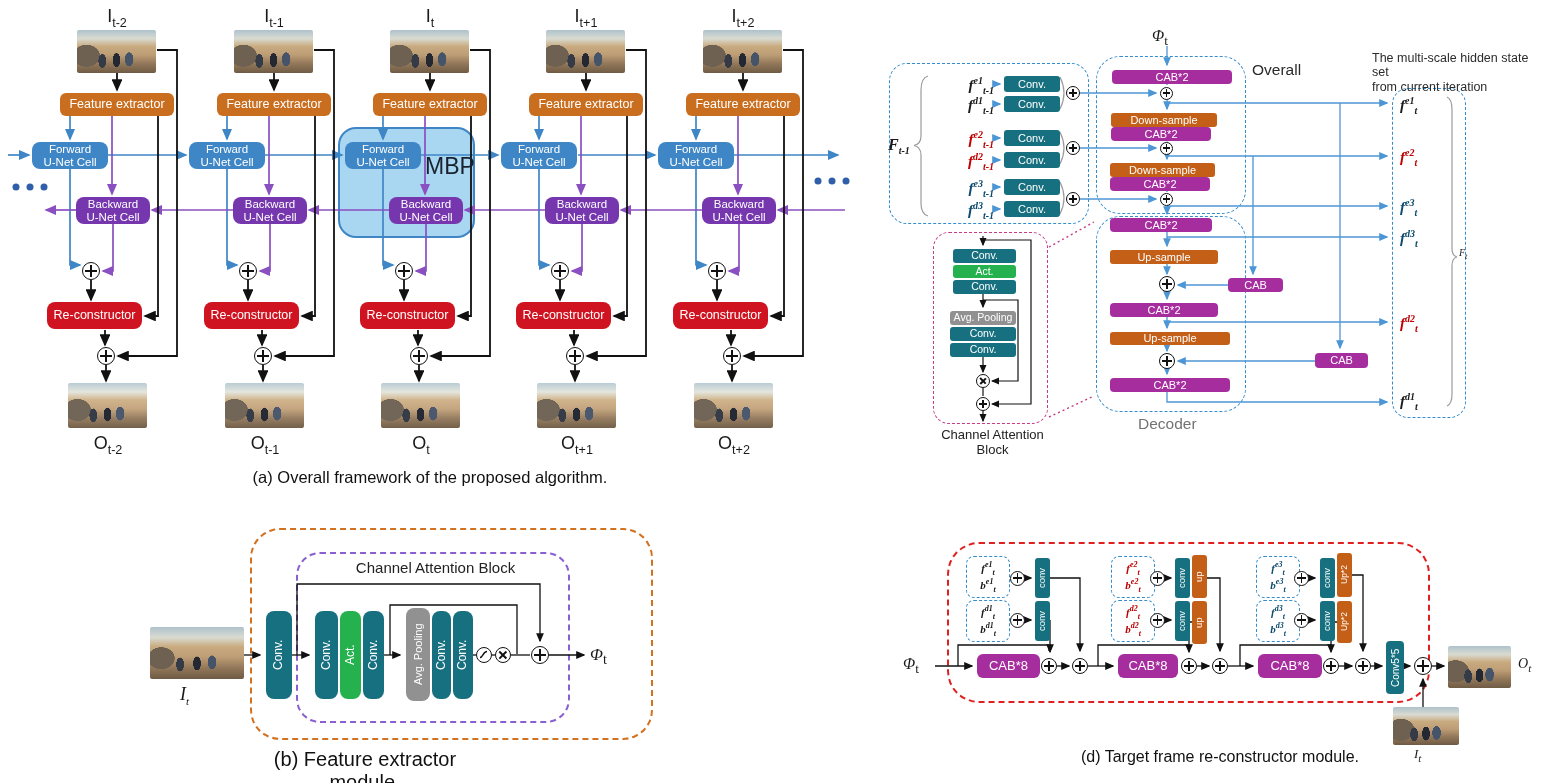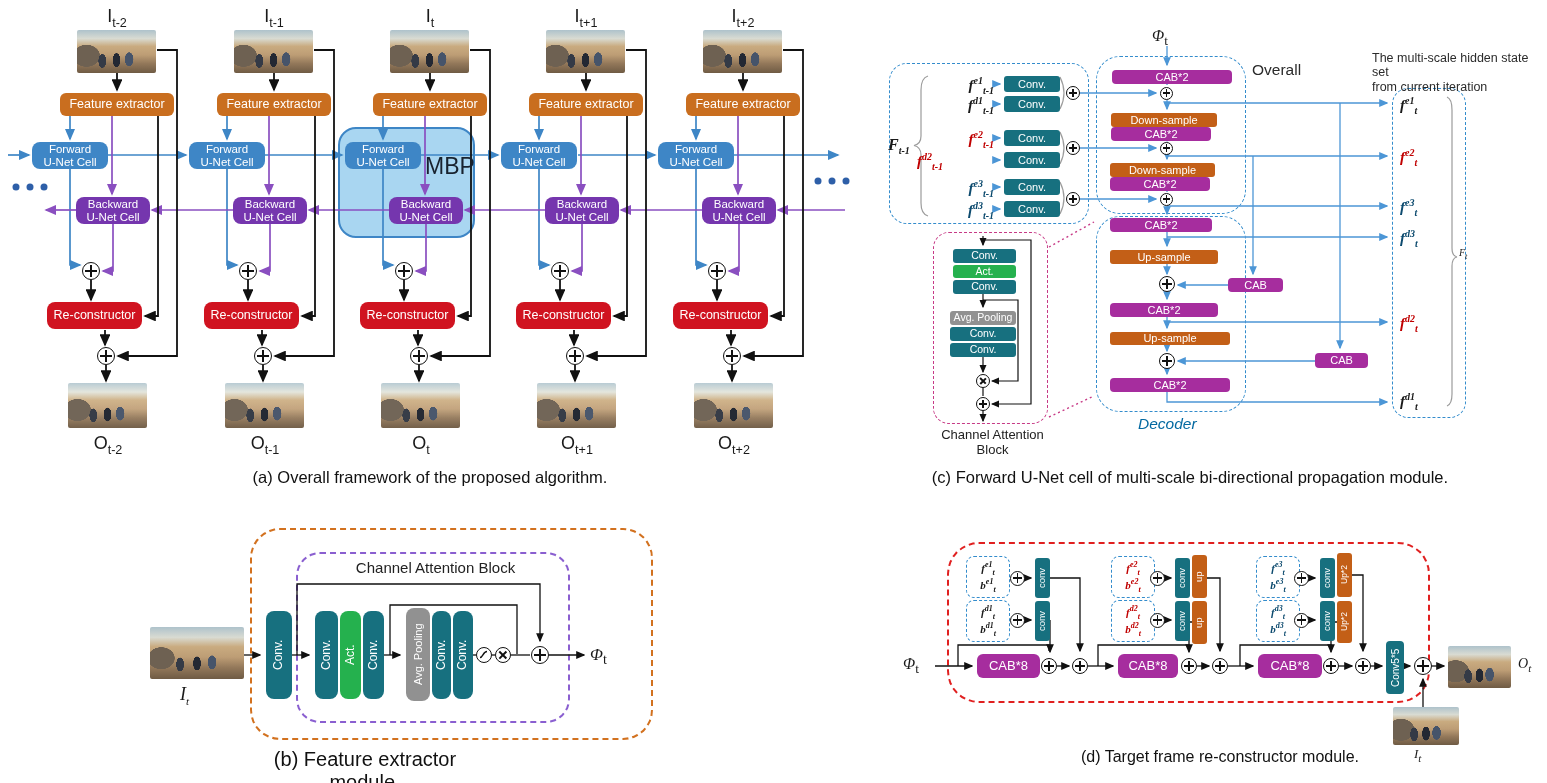--- a/index.html
+++ b/index.html
@@ -342,37 +342,37 @@
 
   <div class="abs note" data-name="hidden-state-note-cur" style="left:1372px;top:51px;width:160px;"><span>The multi-scale hidden state set</span><br><span>from current iteration</span></div>
   <div class="abs math z3" data-name="phi-input-label" style="left:1152px;top:27px;font-size:16px;"><i>Φ</i><sub>t</sub></div>
 
   <div class="abs dashed-blue" data-name="prev-states-group" style="left:889px;top:63px;width:200px;height:161px;"></div>
   <div class="abs math fstate z3" data-name="f-prev-set-label" style="left:888px;top:136px;font-size:16px;text-align:right;"><i>F</i><sub>t-1</sub></div>
 
   <div class="abs math fstate c-black z3" data-name="state-label" style="left:930px;top:75px;width:64px;text-align:right;"><i>f</i><sup>e1</sup><sub>t-1</sub></div>
   <div class="abs math fstate c-black z3" data-name="state-label" style="left:930px;top:95px;width:64px;text-align:right;"><i>f</i><sup>d1</sup><sub>t-1</sub></div>
   <div class="abs math fstate c-red z3" data-name="state-label" style="left:930px;top:129px;width:64px;text-align:right;"><i>f</i><sup>e2</sup><sub>t-1</sub></div>
-  <div class="abs math fstate c-red z3" data-name="state-label" style="left:898px;top:151px;width:64px;text-align:center;"><i>f</i><sup>d2</sup><sub>t-1</sub></div>
+  <div class="abs math fstate c-red z3" data-name="state-label" style="left:930px;top:151px;width:64px;text-align:right;"><i>f</i><sup>d2</sup><sub>t-1</sub></div>
   <div class="abs math fstate c-blue z3" data-name="state-label" style="left:930px;top:178px;width:64px;text-align:right;"><i>f</i><sup>e3</sup><sub>t-1</sub></div>
   <div class="abs math fstate c-blue z3" data-name="state-label" style="left:930px;top:200px;width:64px;text-align:right;"><i>f</i><sup>d3</sup><sub>t-1</sub></div>
   <div class="abs box teal" data-name="conv-box" style="left:1004px;top:76px;width:56px;height:16px;">Conv.</div>
   <div class="abs box teal" data-name="conv-box" style="left:1004px;top:96px;width:56px;height:16px;">Conv.</div>
   <div class="abs box teal" data-name="conv-box" style="left:1004px;top:130px;width:56px;height:16px;">Conv.</div>
   <div class="abs box teal" data-name="conv-box" style="left:1004px;top:152px;width:56px;height:16px;">Conv.</div>
   <div class="abs box teal" data-name="conv-box" style="left:1004px;top:179px;width:56px;height:16px;">Conv.</div>
   <div class="abs box teal" data-name="conv-box" style="left:1004px;top:201px;width:56px;height:16px;">Conv.</div>
   <span class="abs op" data-name="add-icon" style="left:1066px;top:86px;width:14px;height:14px;"></span>
   <span class="abs op" data-name="add-icon" style="left:1066px;top:141px;width:14px;height:14px;"></span>
   <span class="abs op" data-name="add-icon" style="left:1066px;top:192px;width:14px;height:14px;"></span>
 
   <div class="abs dashed-blue" data-name="encoder-group" style="left:1096px;top:56px;width:150px;height:158px;border-radius:24px;"></div>
   <div class="abs dashed-blue" data-name="decoder-group" style="left:1096px;top:216px;width:150px;height:196px;border-radius:24px;"></div>
   <div class="abs z3" data-name="encoder-label" style="left:1252px;top:61px;font-size:15.5px;color:#2b2b2b;">Overall</div>
-  <div class="abs z3" data-name="decoder-label" style="left:1138px;top:415px;font-size:15.5px;color:#0369a1;font-style:italic;">Decoder</div>
+  <div class="abs z3" data-name="decoder-label" style="left:1138px;top:415px;font-size:15.5px;color:#737373;">Decoder</div>
 
   <div class="abs box magenta" data-name="cab2-box" style="left:1112px;top:70px;width:120px;height:14px;">CAB*2</div>
   <span class="abs op" data-name="add-icon" style="left:1160px;top:86.5px;width:13px;height:13px;"></span>
   <div class="abs box sorange" data-name="down-sample-box" style="left:1111px;top:113px;width:106px;height:14px;">Down-sample</div>
   <div class="abs box magenta" data-name="cab2-box" style="left:1111px;top:127px;width:100px;height:14px;">CAB*2</div>
   <span class="abs op" data-name="add-icon" style="left:1160px;top:141.5px;width:13px;height:13px;"></span>
   <div class="abs box sorange" data-name="down-sample-box" style="left:1110px;top:163px;width:105px;height:14px;">Down-sample</div>
   <div class="abs box magenta" data-name="cab2-box" style="left:1110px;top:177px;width:100px;height:14px;">CAB*2</div>
   <span class="abs op" data-name="add-icon" style="left:1160px;top:192.5px;width:13px;height:13px;"></span>
   <div class="abs box magenta" data-name="cab2-box" style="left:1110px;top:218px;width:102px;height:14px;">CAB*2</div>
@@ -398,21 +398,20 @@
   <div class="abs box teal" data-name="conv-box" style="left:953px;top:249px;width:63px;height:14px;font-size:10.5px;">Conv.</div>
   <div class="abs box green" data-name="act-box" style="left:953px;top:265px;width:63px;height:13px;font-size:10.5px;color:#fff;">Act.</div>
   <div class="abs box teal" data-name="conv-box" style="left:953px;top:280px;width:63px;height:14px;font-size:10.5px;">Conv.</div>
   <div class="abs box gray" data-name="avg-pooling-box" style="left:950px;top:311px;width:66px;height:14px;">Avg. Pooling</div>
   <div class="abs box teal" data-name="conv-box" style="left:950px;top:327px;width:66px;height:14px;font-size:10.5px;">Conv.</div>
   <div class="abs box teal" data-name="conv-box" style="left:950px;top:343px;width:66px;height:14px;font-size:10.5px;">Conv.</div>
   <span class="abs op otimes" data-name="multiply-icon" style="left:976px;top:374px;width:14px;height:14px;"></span>
   <span class="abs op" data-name="add-icon" style="left:976px;top:397px;width:14px;height:14px;"></span>
   <div class="abs z3" data-name="cab-inset-title" style="left:925px;top:427px;width:135px;font-size:13px;text-align:center;color:#222;">Channel Attention Block</div>
 
-  <div class="abs caption" data-name="panel-c-caption" style="left:890px;top:468px;width:600px;">(c) Forward U-Net cell of multi-scale bi-directional propagation module.</div>
 
   <div class="abs dashed-orange" data-name="feature-extractor-group" style="left:250px;top:528px;width:403px;height:212px;"></div>
   <div class="abs dashed-purple" data-name="cab-group" style="left:296px;top:552px;width:274px;height:171px;"></div>
   <div class="abs z3" data-name="cab-title" style="left:328px;top:559px;width:215px;font-size:15px;text-align:center;color:#222;">Channel Attention Block</div>
   <div class="abs photo" data-name="input-frame-image" style="left:150px;top:627px;width:94px;height:52px;"></div>
   <div class="abs math serifio z3" data-name="input-frame-label" style="left:180px;top:684px;font-size:18px;"><i>I</i><sub>t</sub></div>
   <div class="abs box tealr vtext" data-name="conv-box" style="left:266px;top:611px;width:26px;height:88px;">Conv.</div>
   <div class="abs box tealr vtext" data-name="conv-box" style="left:315px;top:611px;width:23px;height:88px;">Conv.</div>
   <div class="abs box greenr vtext" data-name="act-box" style="left:340px;top:611px;width:21px;height:88px;">Act.</div>
   <div class="abs box tealr vtext" data-name="conv-box" style="left:363px;top:611px;width:21px;height:88px;">Conv.</div>

